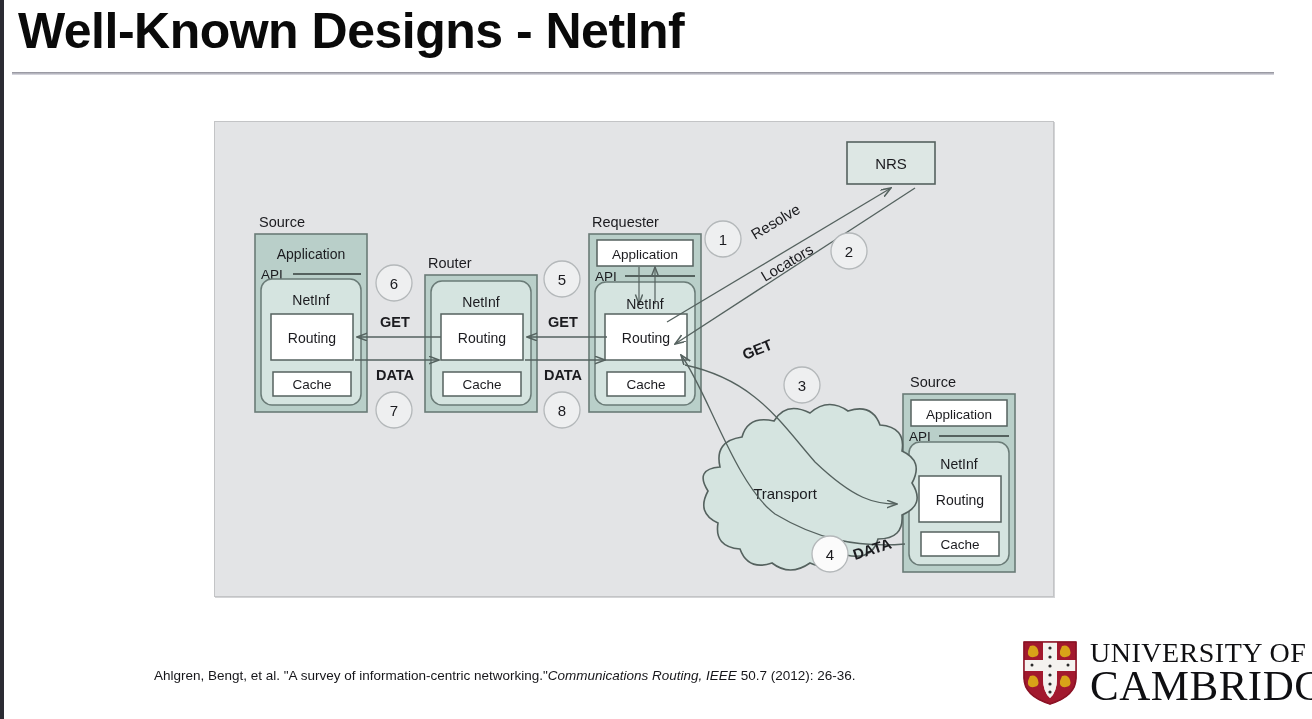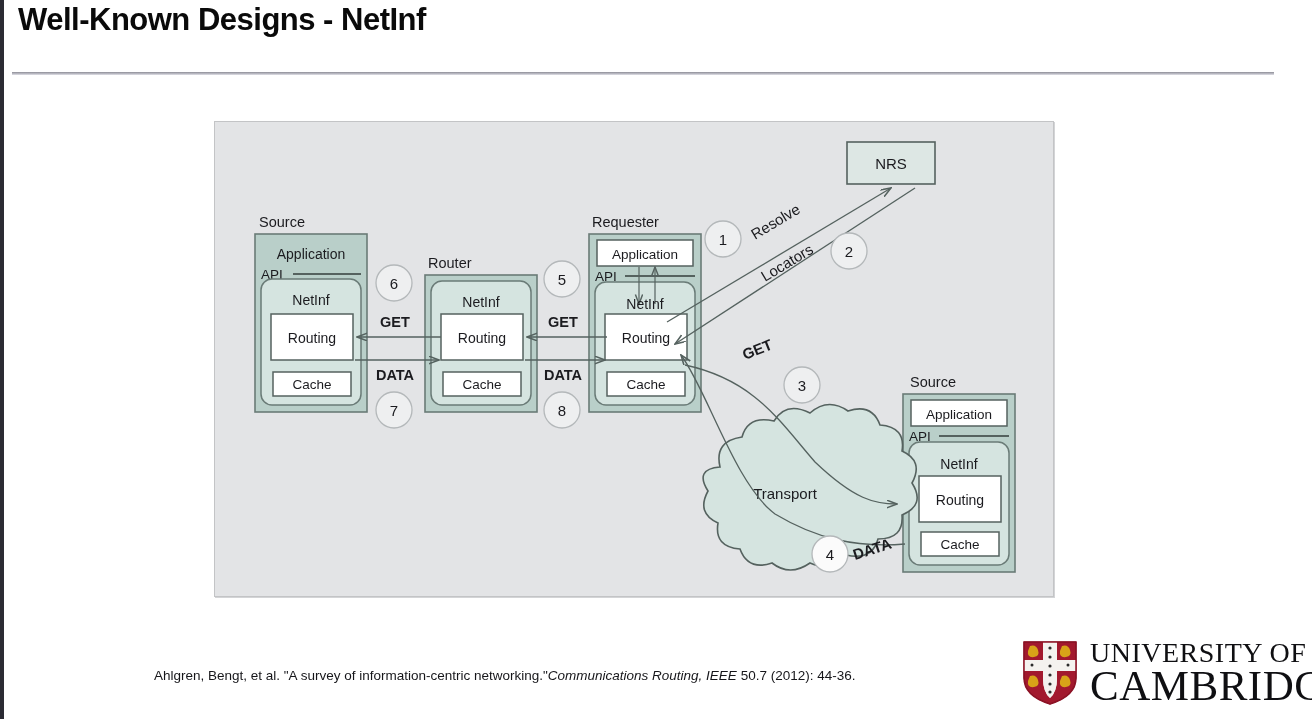--- a/index.html
+++ b/index.html
@@ -11,21 +11,21 @@
     position:relative;overflow:hidden;
   }
   .slide{
     position:absolute;inset:0;
     background:#ffffff;
     border-left:4px solid #2b2b33;
   }
   
   .title{
     position:absolute;left:14px;top:2px;
-    font-size:31px;font-weight:bold;
+    font-size:50px;font-weight:bold;
     letter-spacing:-0.5px;
     color:#0a0a0a;
     white-space:nowrap;
     font-family:"Liberation Sans", sans-serif;
   }
   .title-rule{
     position:absolute;left:8px;top:72px;width:1262px;height:3px;
     background:linear-gradient(to bottom,#8d8d96 0%,#b9b9c2 55%,#e2e2e8 100%);
   }
   
@@ -214,21 +214,21 @@
         <text x="179" y="294" font-family="Liberation Sans, sans-serif" font-size="15" fill="#1b1b1f" text-anchor="middle">7</text>
       </g>
       <g>
         <circle cx="347" cy="288" r="18" fill="#eeeff0" stroke="#b4b8ba" stroke-width="1.3"></circle>
         <text x="347" y="294" font-family="Liberation Sans, sans-serif" font-size="15" fill="#1b1b1f" text-anchor="middle">8</text>
       </g>
     </svg>
   </div>
 
   <div class="caption">
-    <span>Ahlgren, Bengt, et al. "A survey of information-centric networking."</span><i>Communications Routing, IEEE</i><span> 50.7 (2012): 44-36.</span>
+    <span>Ahlgren, Bengt, et al. "A survey of information-centric networking."</span><i>Communications Routing, IEEE</i><span> 50.7 (2012): 26-36.</span>
   </div>
 
   <div class="logo">
     <svg class="crest" viewBox="0 0 56 66">
       <path d="M2,2 L54,2 L54,38 Q54,56 28,64 Q2,56 2,38 Z" fill="#a2192e"></path>
       <path d="M2,2 L54,2 L54,38 Q54,56 28,64 Q2,56 2,38 Z" fill="none" stroke="#7d1023" stroke-width="1"></path>
 
       <path d="M21,2 L35,2 L35,38 Q35,52 28,58 Q21,52 21,38 Z" fill="#f4f2ef"></path>
       <rect x="2" y="20" width="52" height="11" fill="#f4f2ef"></rect>
       <path d="M2,20 h52 v11 h-52 z" fill="#f4f2ef"></path>

